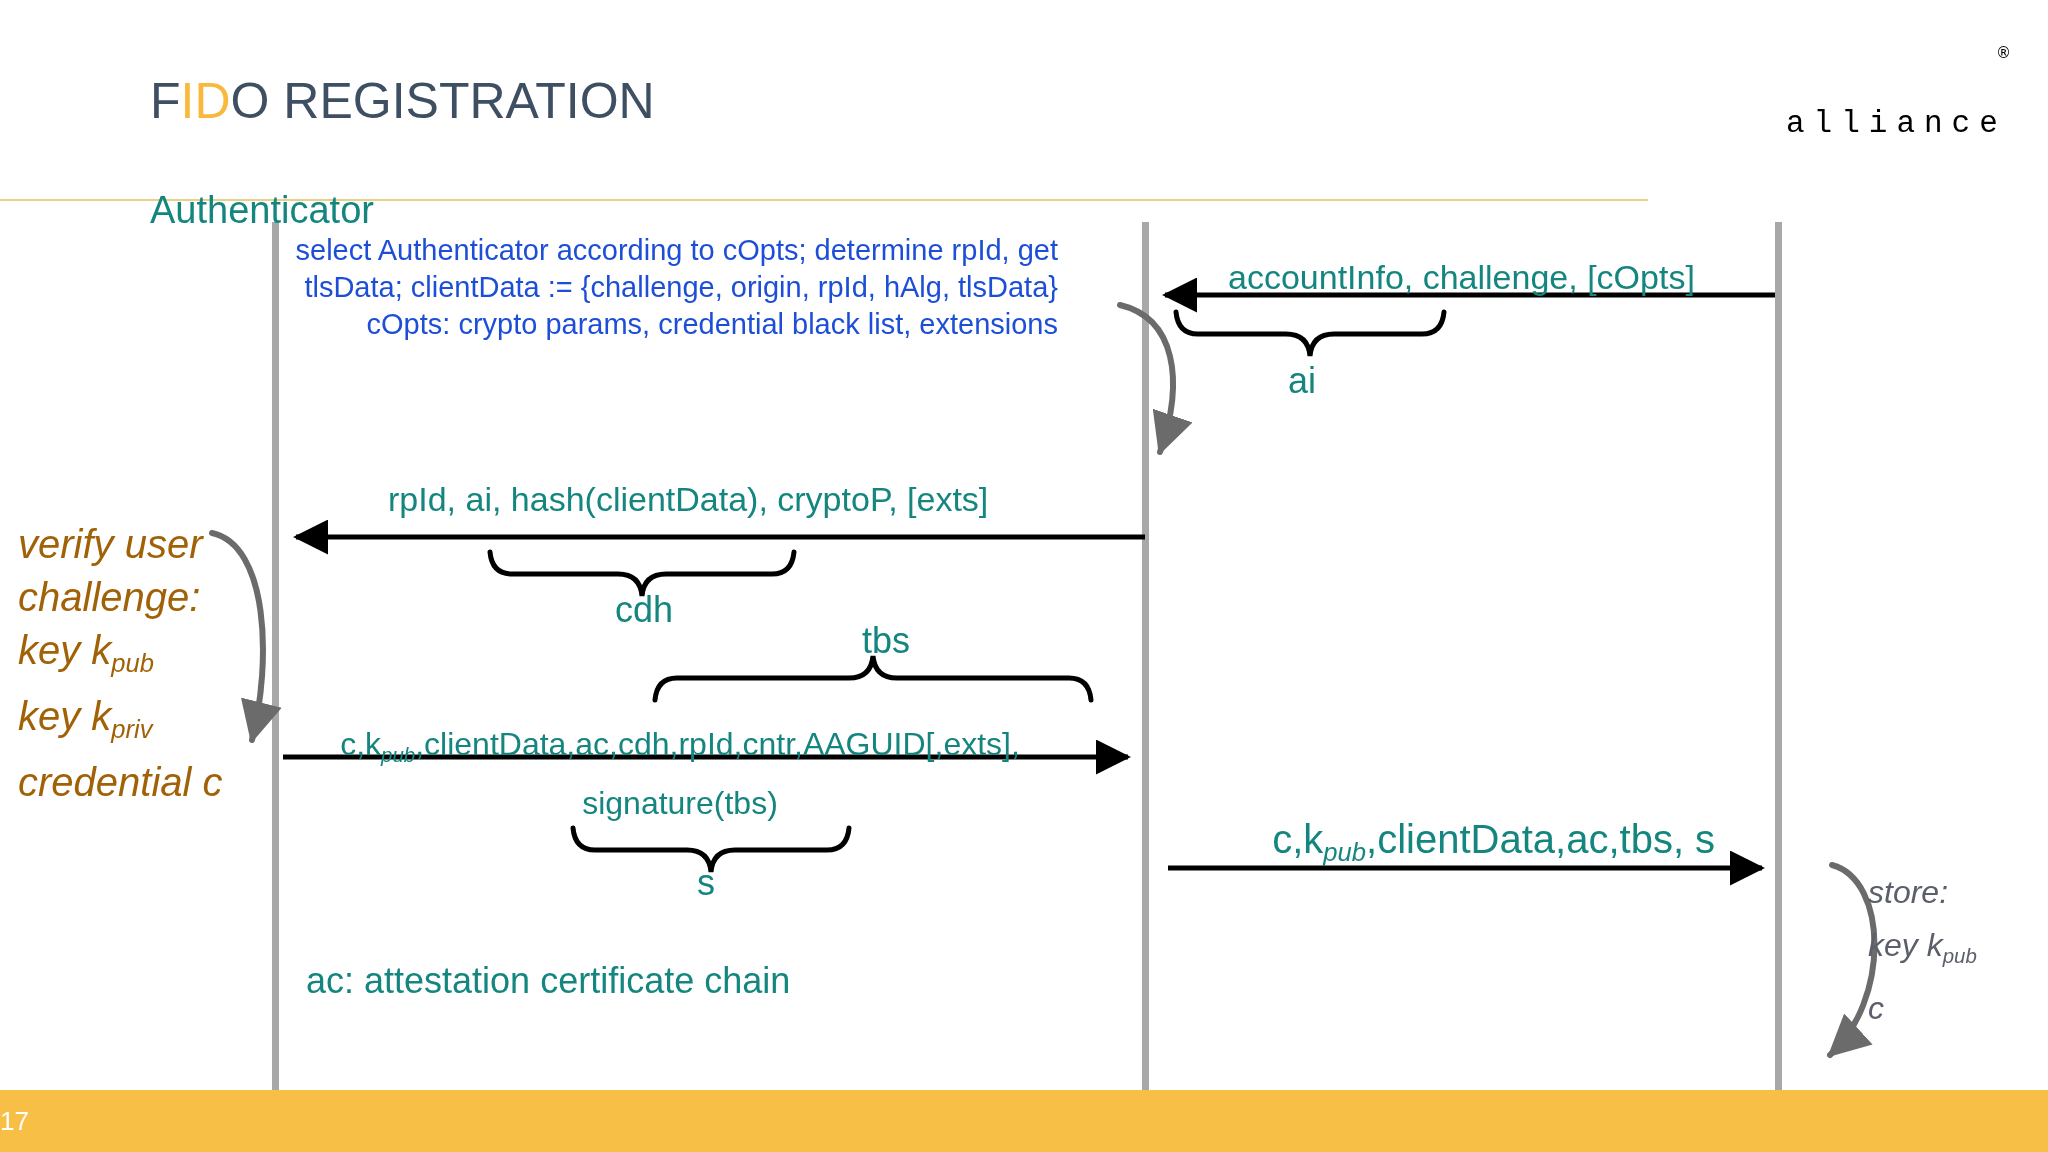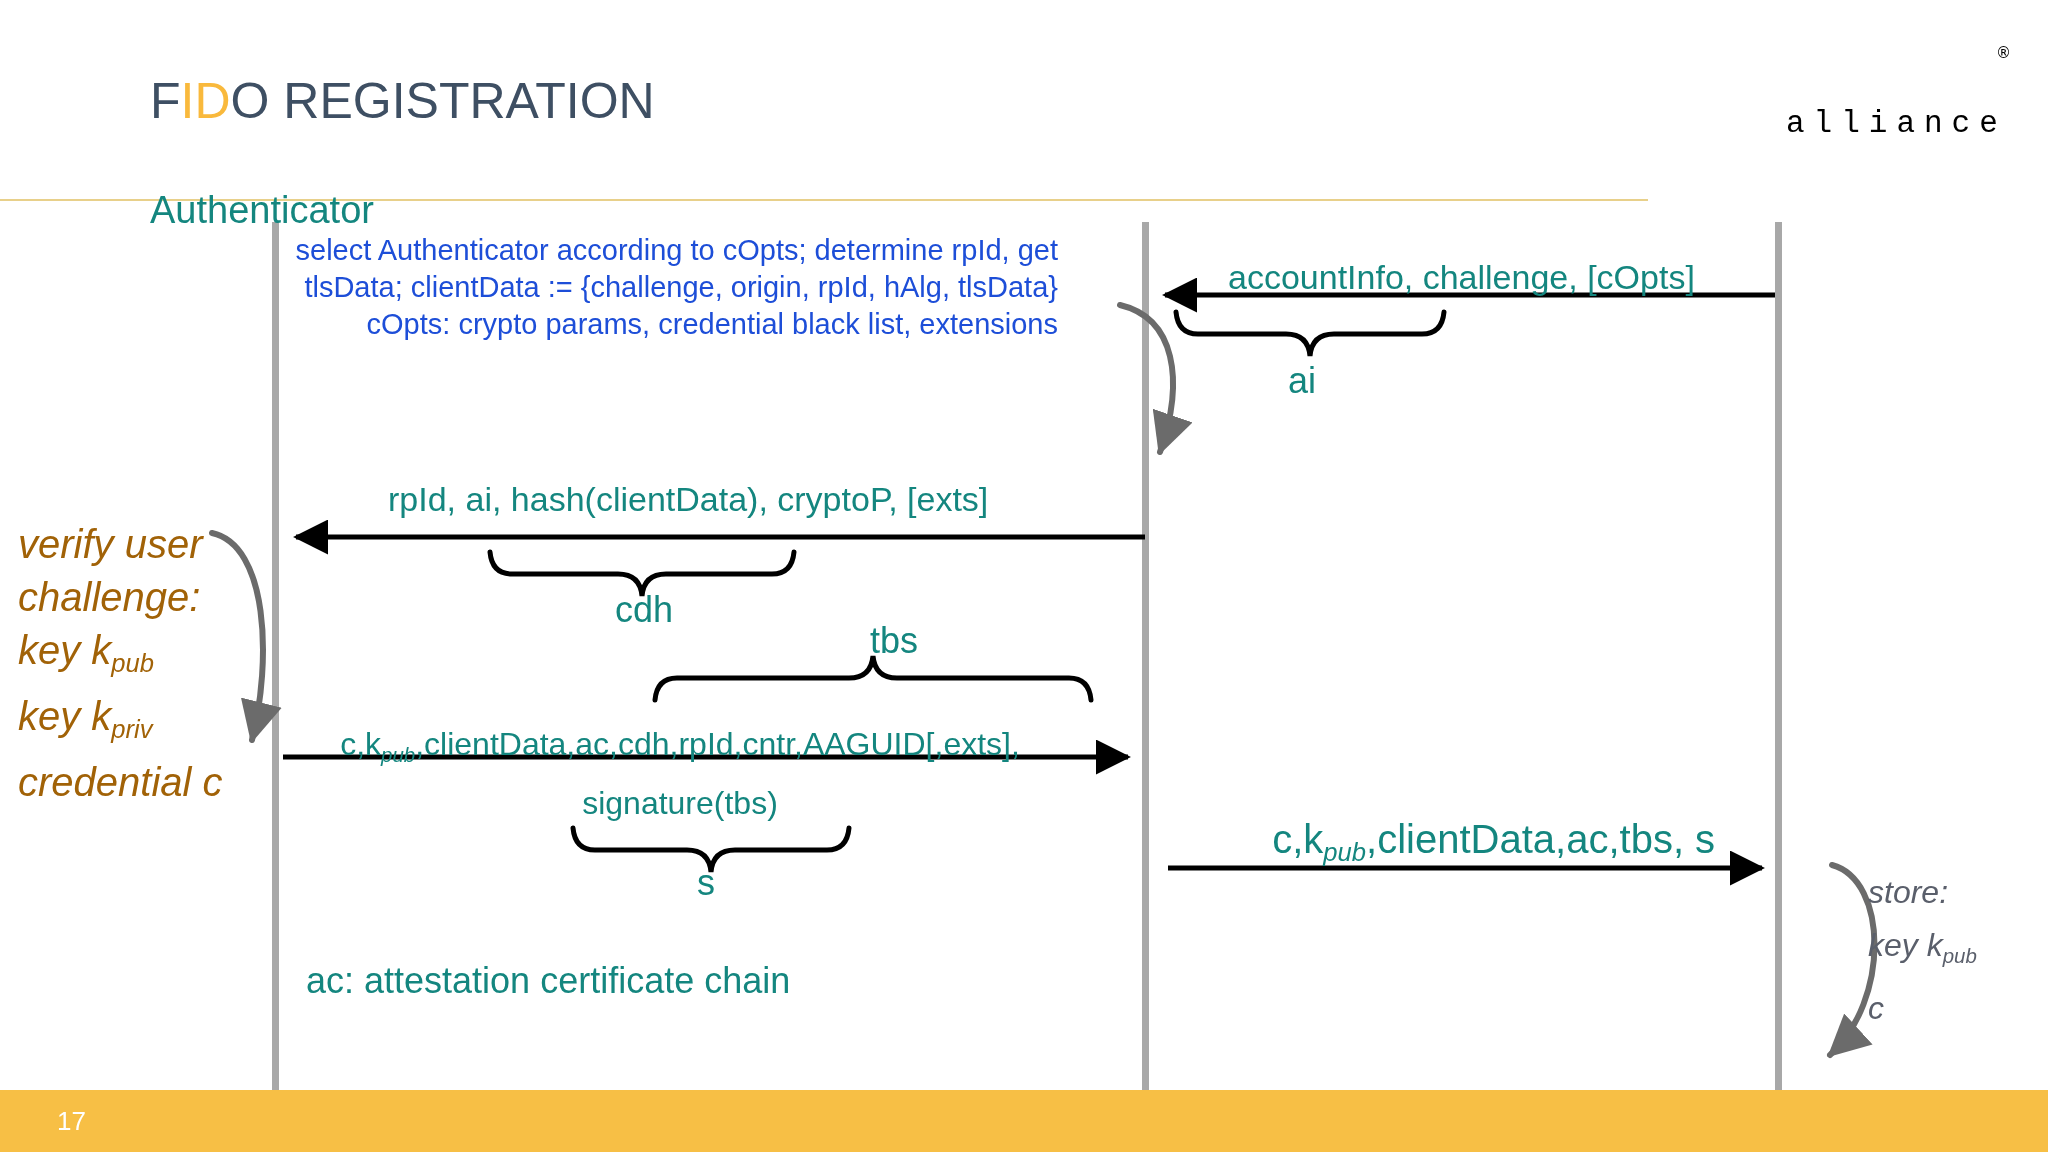--- a/index.html
+++ b/index.html
@@ -114,21 +114,21 @@
     line-height: 37px;
     color: #1d4ed8;
     white-space: normal;
   }
 
   #msg1-label { left: 1228px; top: 258px; font-size: 34px; }
   #brace1-label { left: 1288px; top: 360px; font-size: 36px; }
 
   #msg2-label { left: 388px; top: 480px; font-size: 34px; }
   #cdh-label { left: 615px; top: 589px; font-size: 36px; }
-  #tbs-label { left: 862px; top: 620px; font-size: 36px; margin-left: 8px; }
+  #tbs-label { left: 862px; top: 620px; font-size: 36px; }
 
   #msg3-label {
     left: 280px;
     top: 720px;
     width: 800px;
     text-align: center;
     font-size: 32px;
     line-height: 48px;
     white-space: normal;
   }
@@ -173,21 +173,20 @@
     bottom: 0;
     width: 2048px;
     height: 62px;
     background: #f7bf45;
     display: flex;
     align-items: center;
   }
   #footer-page {
     color: #ffffff;
     font-size: 26px;
-    margin-left: 57px;
   }
   #footer-copy {
     color: #ffffff;
     font-size: 26px;
     margin-left: 62px;
   }
 </style>
 </head>
 <body>
 

